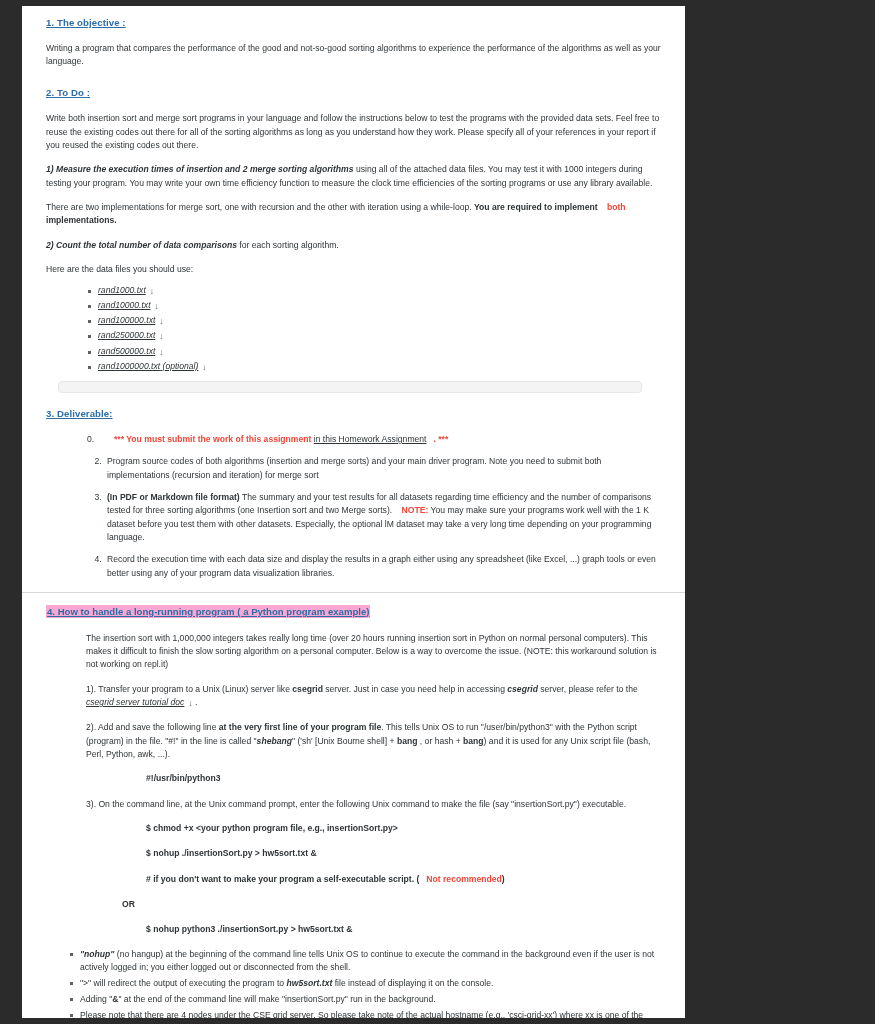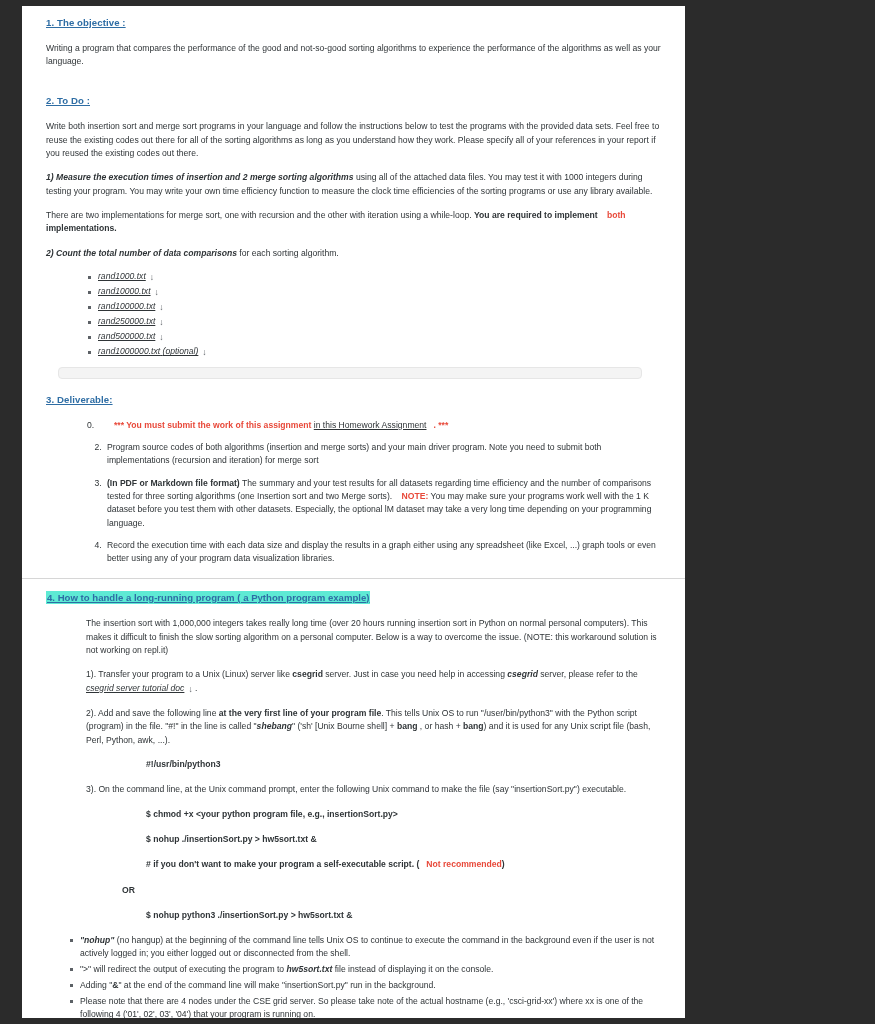--- a/index.html
+++ b/index.html
@@ -29,29 +29,29 @@
   h2.sec {
     font-size: 9.6px;
     font-weight: bold;
     color: #2e6da4;
     text-decoration: underline;
     margin: 0 0 11px 0;
     display: inline-block;
     letter-spacing: .1px;
   }
   .sec-wrap { margin-top: 0; }
-  .sec-wrap.gap { margin-top: 26px; }
+  .sec-wrap.gap { margin-top: 18px; }
   p { margin: 0 0 11px 0; }
   p.tight { margin-bottom: 9px; }
   b, strong { font-weight: bold; color: #2f3437; }
   i, em { font-style: italic; }
   .red { color: #e8493a; padding-left: 7px; }
   .dark-u { color: #2f3437; text-decoration: underline; font-weight: normal; }
   .hl {
-    background: #5eead4;
+    background: #f9a8d4;
     color: #2e6da4;
     text-decoration: underline;
     font-weight: bold;
     font-size: 9.6px;
     display: inline;
     padding: 1px 1px;
   }
   a.link {
     color: #2f3437;
     text-decoration: underline;
@@ -148,20 +148,21 @@
       <h2 class="sec">1. The objective :</h2>
       <p>Writing a program that compares the performance of the good and not-so-good sorting algorithms to experience the performance of the algorithms as well as your language.</p>
     </div>
 
     <div class="sec-wrap gap">
       <h2 class="sec">2. To Do :</h2>
       <p>Write both insertion sort and merge sort programs in your language and follow the instructions below to test the programs with the provided data sets.   Feel free to reuse the existing codes out there for all of the sorting algorithms as long as you understand how they work. Please specify all of your references in your report if you reused the existing codes out there.</p>
       <p><b><i>1) Measure the execution times of insertion and 2 merge sorting algorithms</i></b><span> using all of the attached data files. You may test it with 1000 integers during testing your program.  You may write your own time efficiency function to measure the clock time efficiencies of the sorting programs or use any library available.</span></p>
       <p><span>There are two implementations for merge sort, one with recursion and the other with iteration using a while-loop.  </span><b>You are required to implement </b><b class="red">both</b><b> implementations.</b></p>
       <p><b><i>2) Count the total number of data comparisons</i></b><span> for each sorting algorithm.</span></p>
+      <p class="tight">Here are the data files you should use:</p>
       <ul class="files">
         <li><a class="link">rand1000.txt</a><span class="dl">↓</span></li>
         <li><a class="link">rand10000.txt</a><span class="dl">↓</span></li>
         <li><a class="link">rand100000.txt</a><span class="dl">↓</span></li>
         <li><a class="link">rand250000.txt</a><span class="dl">↓</span></li>
         <li><a class="link">rand500000.txt</a><span class="dl">↓</span></li>
         <li><a class="link"><span>rand1000000.txt</span> <span>(optional)</span></a><span class="dl">↓</span></li>
       </ul>
       <div class="codebar"></div>
     </div>

